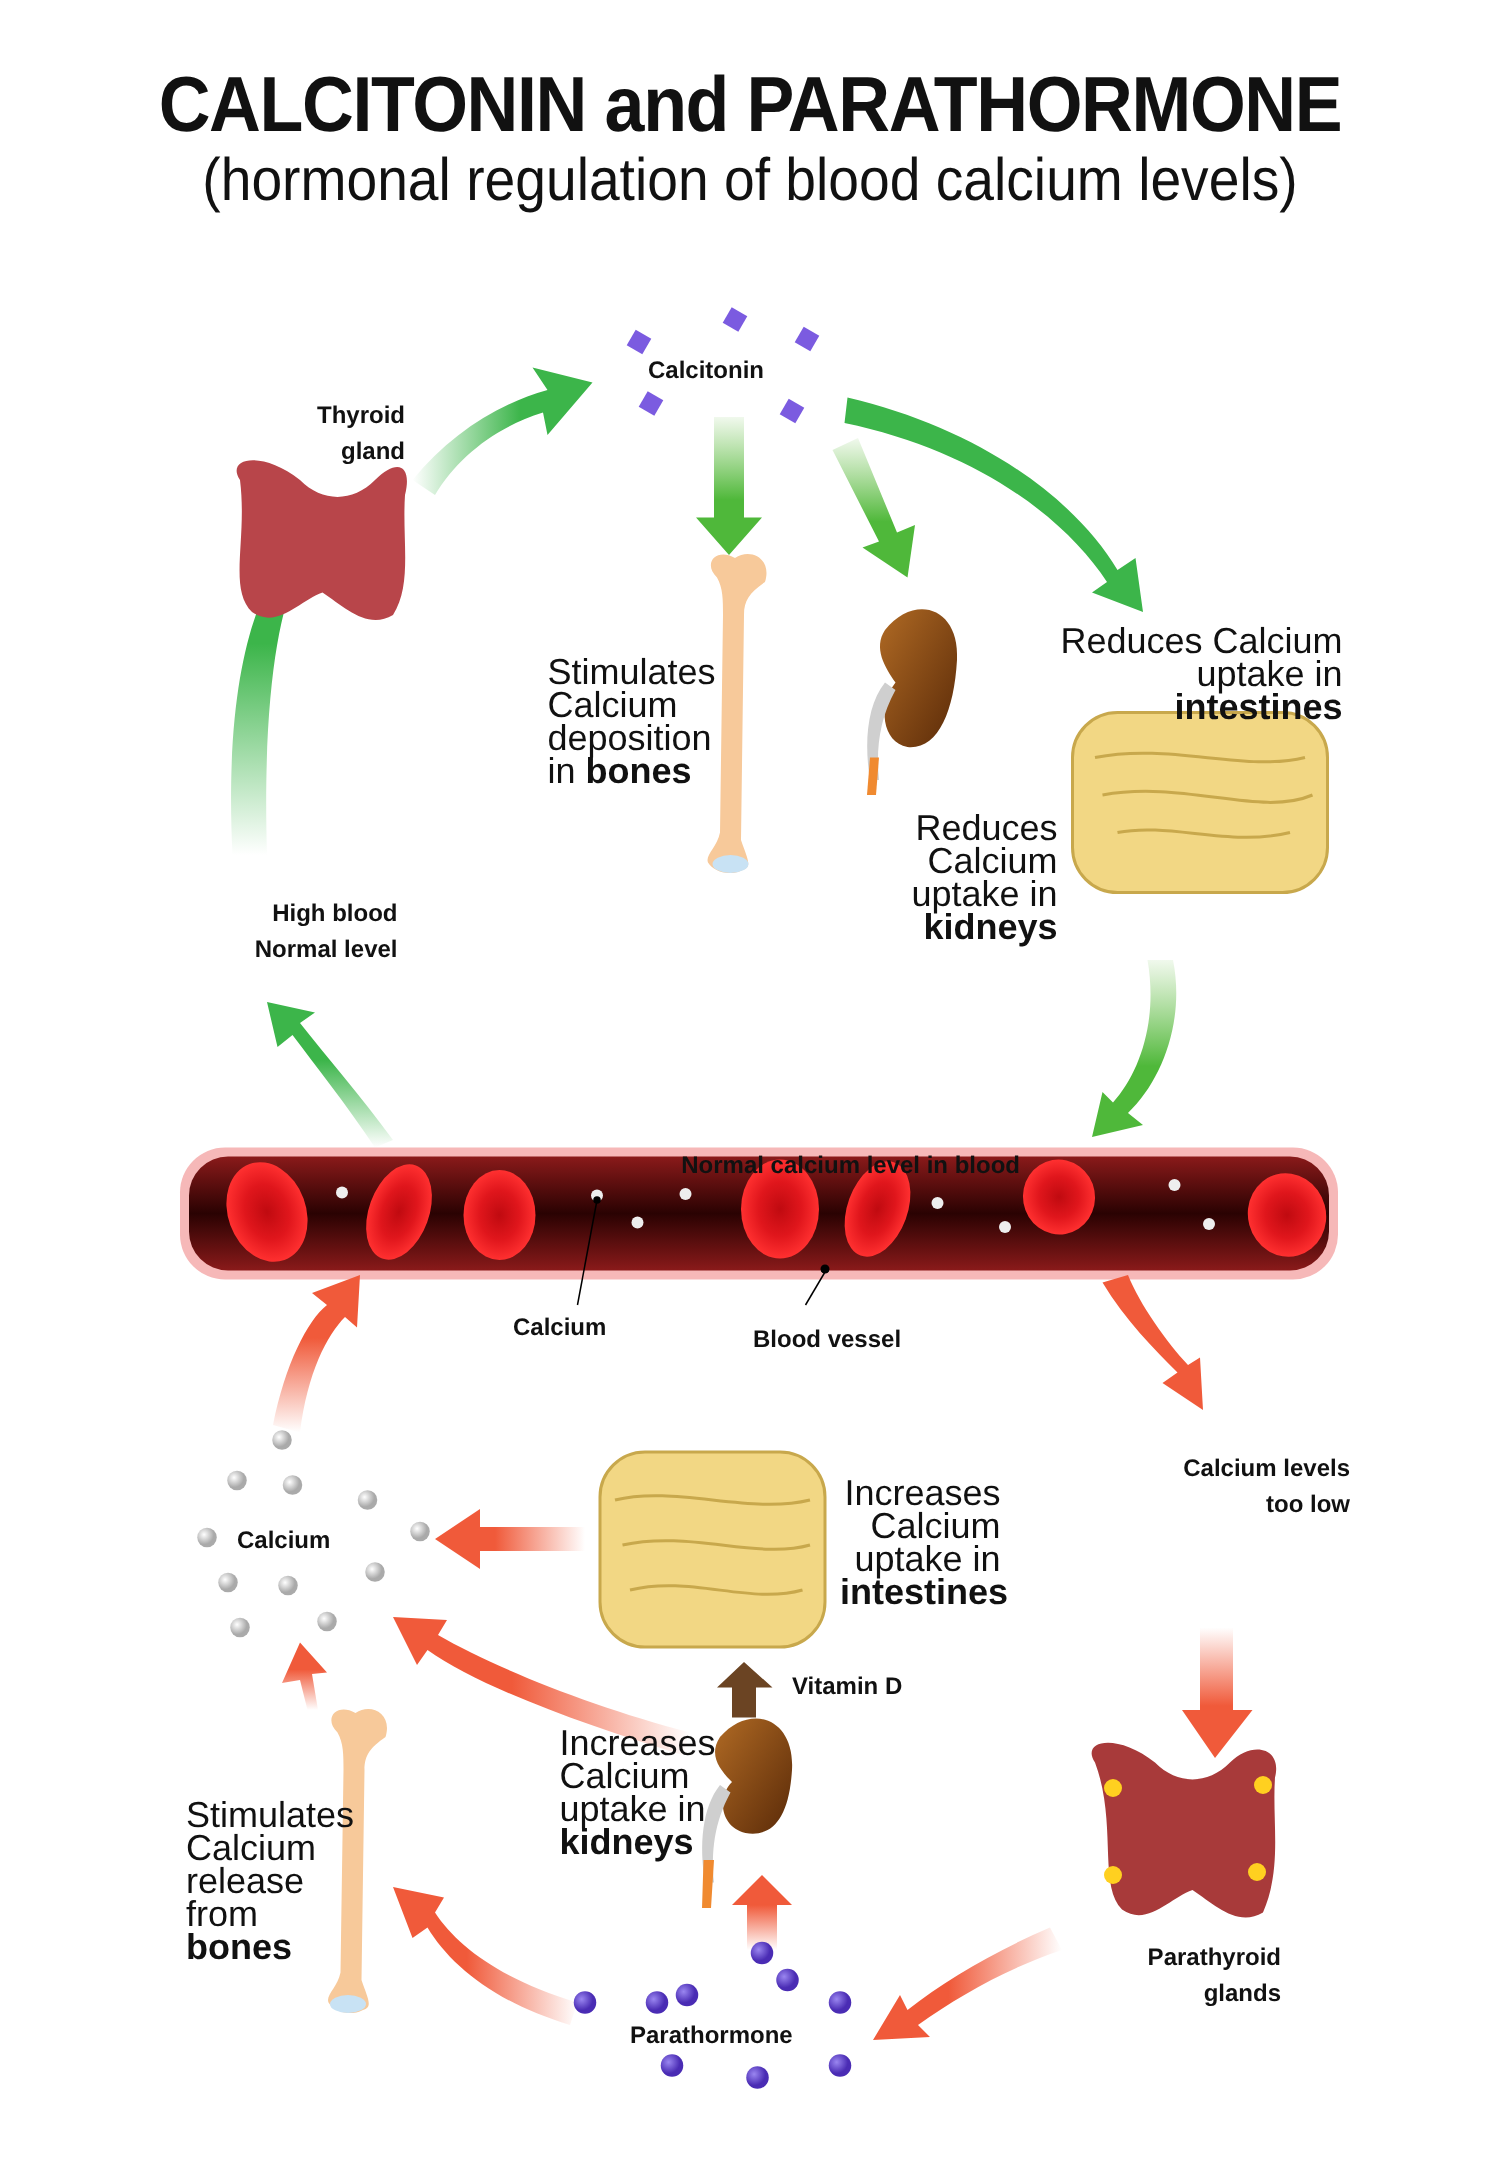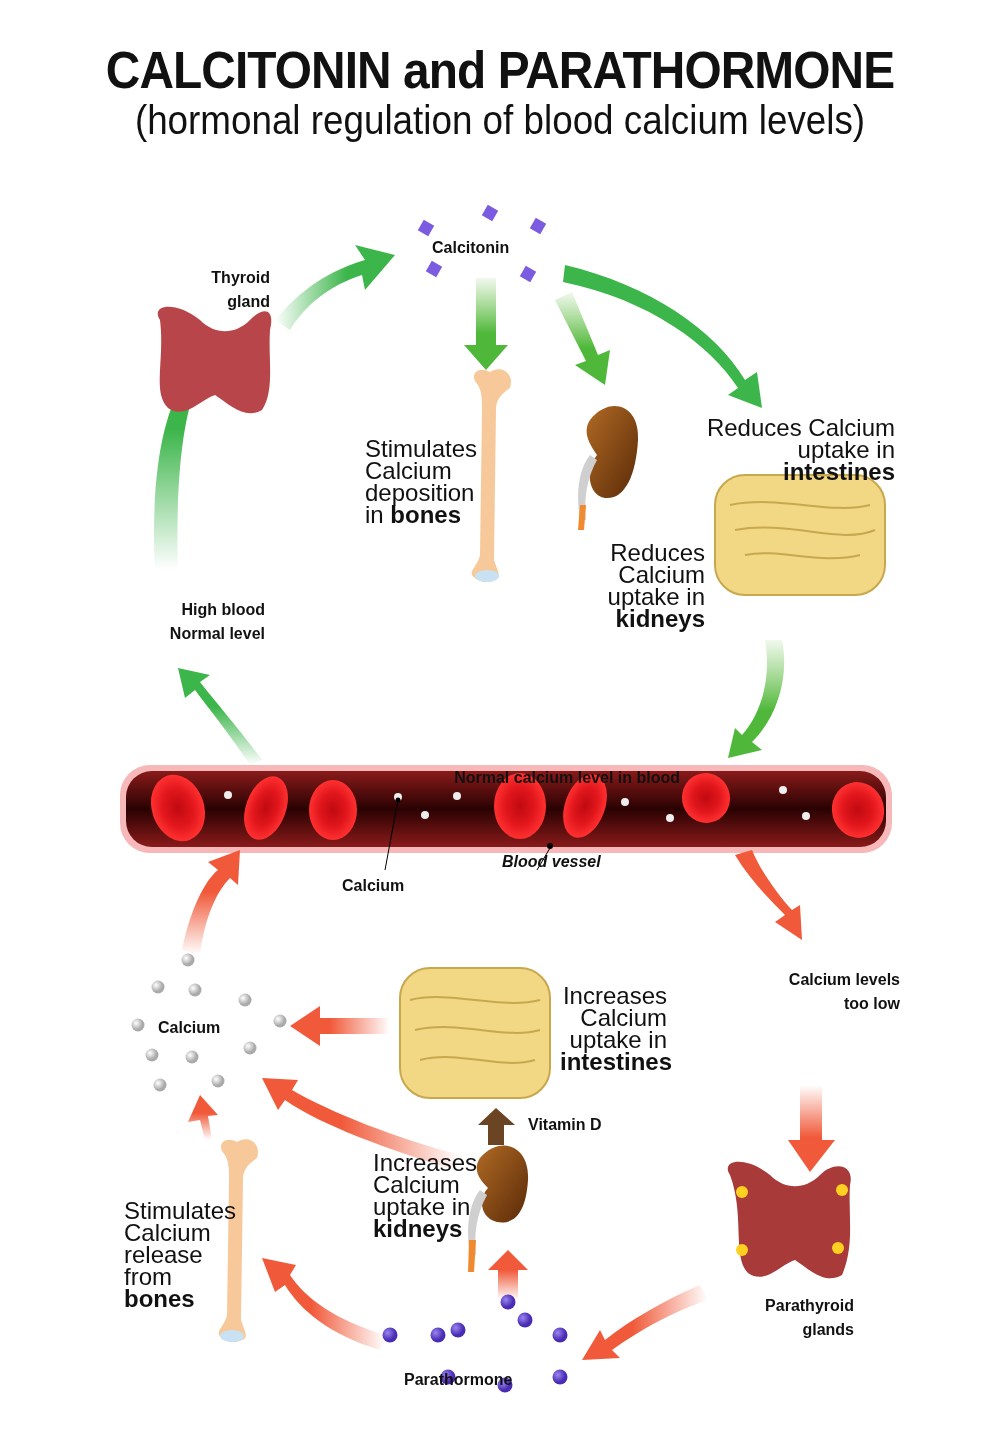--- a/index.html
+++ b/index.html
@@ -215,21 +215,21 @@
   <div><span>uptake in </span><b>intestines</b></div>
 </div>
 
 <div class="abs lbl-b c" style="left:105px;top:598px;width:160px;">
   <div>High blood</div>
   <div>Normal level</div>
 </div>
 
 <div class="abs lbl-b c" style="left:300px;top:766px;width:380px;">Normal calcium level in blood</div>
 <div class="abs lbl-b" style="left:342px;top:874px;">Calcium</div>
-<div class="abs lbl-b" style="left:502px;top:850px;font-style:italic;">Blood vessel</div>
+<div class="abs lbl-b" style="left:502px;top:882px;">Blood vessel</div>
 
 <div class="abs lbl-b c" style="left:720px;top:968px;width:180px;">
   <div>Calcium levels</div>
   <div>too low</div>
 </div>
 
 <div class="abs lbl-b" style="left:158px;top:1016px;">Calcium</div>
 
 <div class="abs lbl r" style="left:560px;top:985px;width:107px;">
   <div>Increases</div>
@@ -253,13 +253,13 @@
   <div>release</div>
   <div>from</div>
   <div><b>bones</b></div>
 </div>
 
 <div class="abs lbl-b c" style="left:704px;top:1294px;width:150px;">
   <div>Parathyroid</div>
   <div>glands</div>
 </div>
 
-<div class="abs lbl-b" style="left:404px;top:1346px;margin-top:22px;">Parathormone</div>
+<div class="abs lbl-b" style="left:420px;top:1346px;">Parathormone</div>
 
 </body></html>

